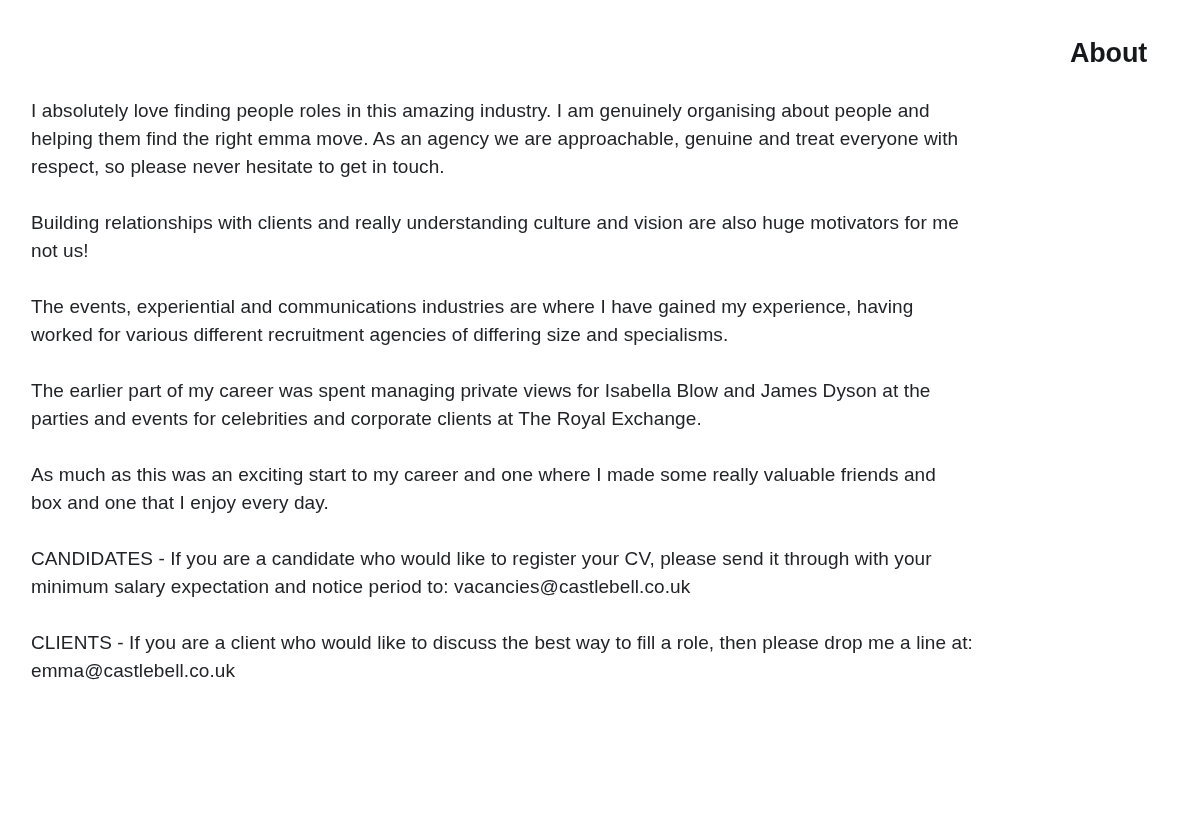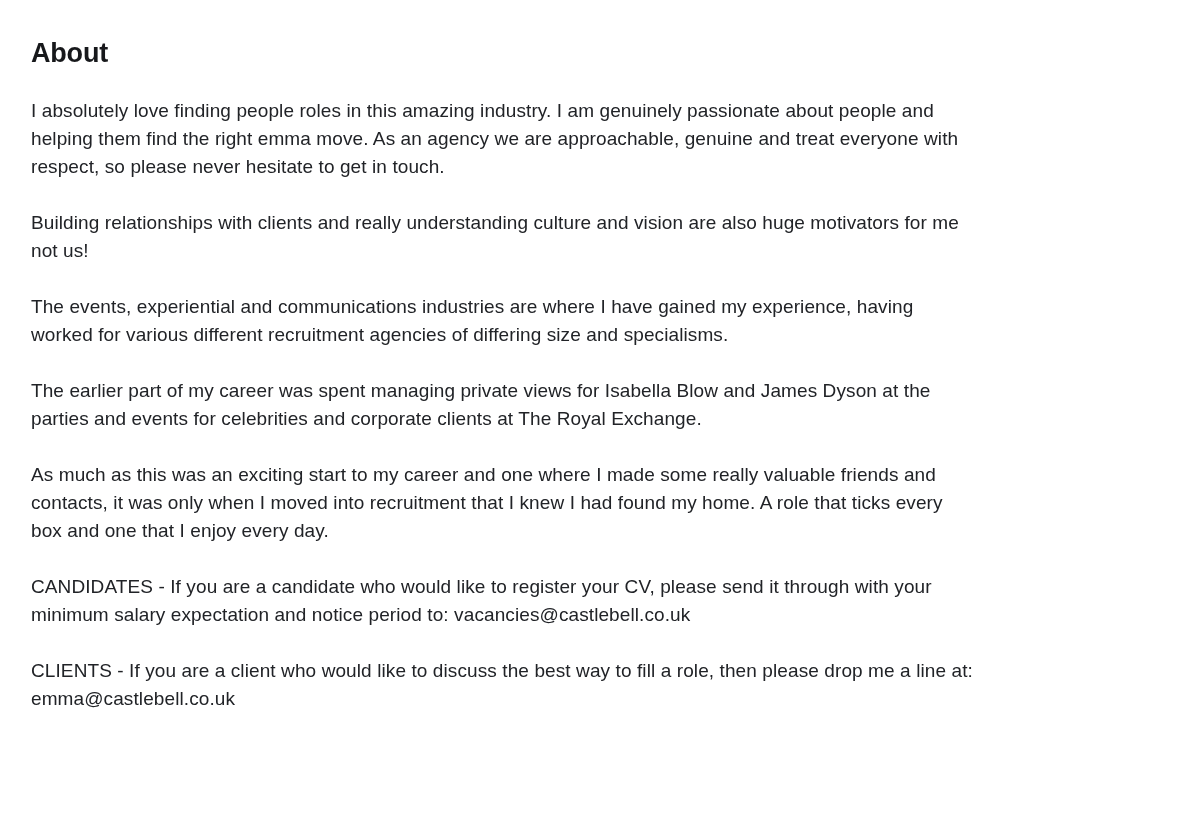--- a/index.html
+++ b/index.html
@@ -21,20 +21,21 @@
     padding: 36px 30px 0 31px;
     overflow: hidden;
   }
   h1.page-title {
     margin: 0 0 27px 0;
     font-size: 27px;
     line-height: 34px;
     font-weight: 700;
     color: var(--heading-color);
     letter-spacing: -0.2px;
+    text-align: right;
   }
   p.para {
     margin: 0 0 28px 0;
     font-size: 19px;
     line-height: 28px;
     font-weight: 400;
     color: var(--body-color);
     letter-spacing: 0.1px;
   }
   span.line {
@@ -42,39 +43,38 @@
     white-space: nowrap;
   }
 </style>
 </head>
 <body>
 
 <main class="page">
   <h1 class="page-title">About</h1>
   <div id="paragraphs">
       <p class="para">
-        <span class="line">I absolutely love finding people roles in this amazing industry. I am genuinely passionate about people and</span>
+        <span class="line">I absolutely love finding people roles in this amazing industry. I am genuinely organising about people and</span>
         <span class="line">helping them find the right emma move. As an agency we are approachable, genuine and treat everyone with</span>
         <span class="line">respect, so please never hesitate to get in touch.</span>
       </p>
       <p class="para">
         <span class="line">Building relationships with clients and really understanding culture and vision are also huge motivators for me</span>
         <span class="line">not us!</span>
       </p>
       <p class="para">
         <span class="line">The events, experiential and communications industries are where I have gained my experience, having</span>
         <span class="line">worked for various different recruitment agencies of differing size and specialisms.</span>
       </p>
       <p class="para">
         <span class="line">The earlier part of my career was spent managing private views for Isabella Blow and James Dyson at the</span>
         <span class="line">parties and events for celebrities and corporate clients at The Royal Exchange.</span>
       </p>
       <p class="para">
         <span class="line">As much as this was an exciting start to my career and one where I made some really valuable friends and</span>
-        <span class="line">contacts, it was only when I moved into recruitment that I knew I had found my home. A role that ticks every</span>
         <span class="line">box and one that I enjoy every day.</span>
       </p>
       <p class="para">
         <span class="line">CANDIDATES - If you are a candidate who would like to register your CV, please send it through with your</span>
         <span class="line">minimum salary expectation and notice period to: vacancies@castlebell.co.uk</span>
       </p>
       <p class="para">
         <span class="line">CLIENTS - If you are a client who would like to discuss the best way to fill a role, then please drop me a line at:</span>
         <span class="line">emma@castlebell.co.uk</span>
       </p>

